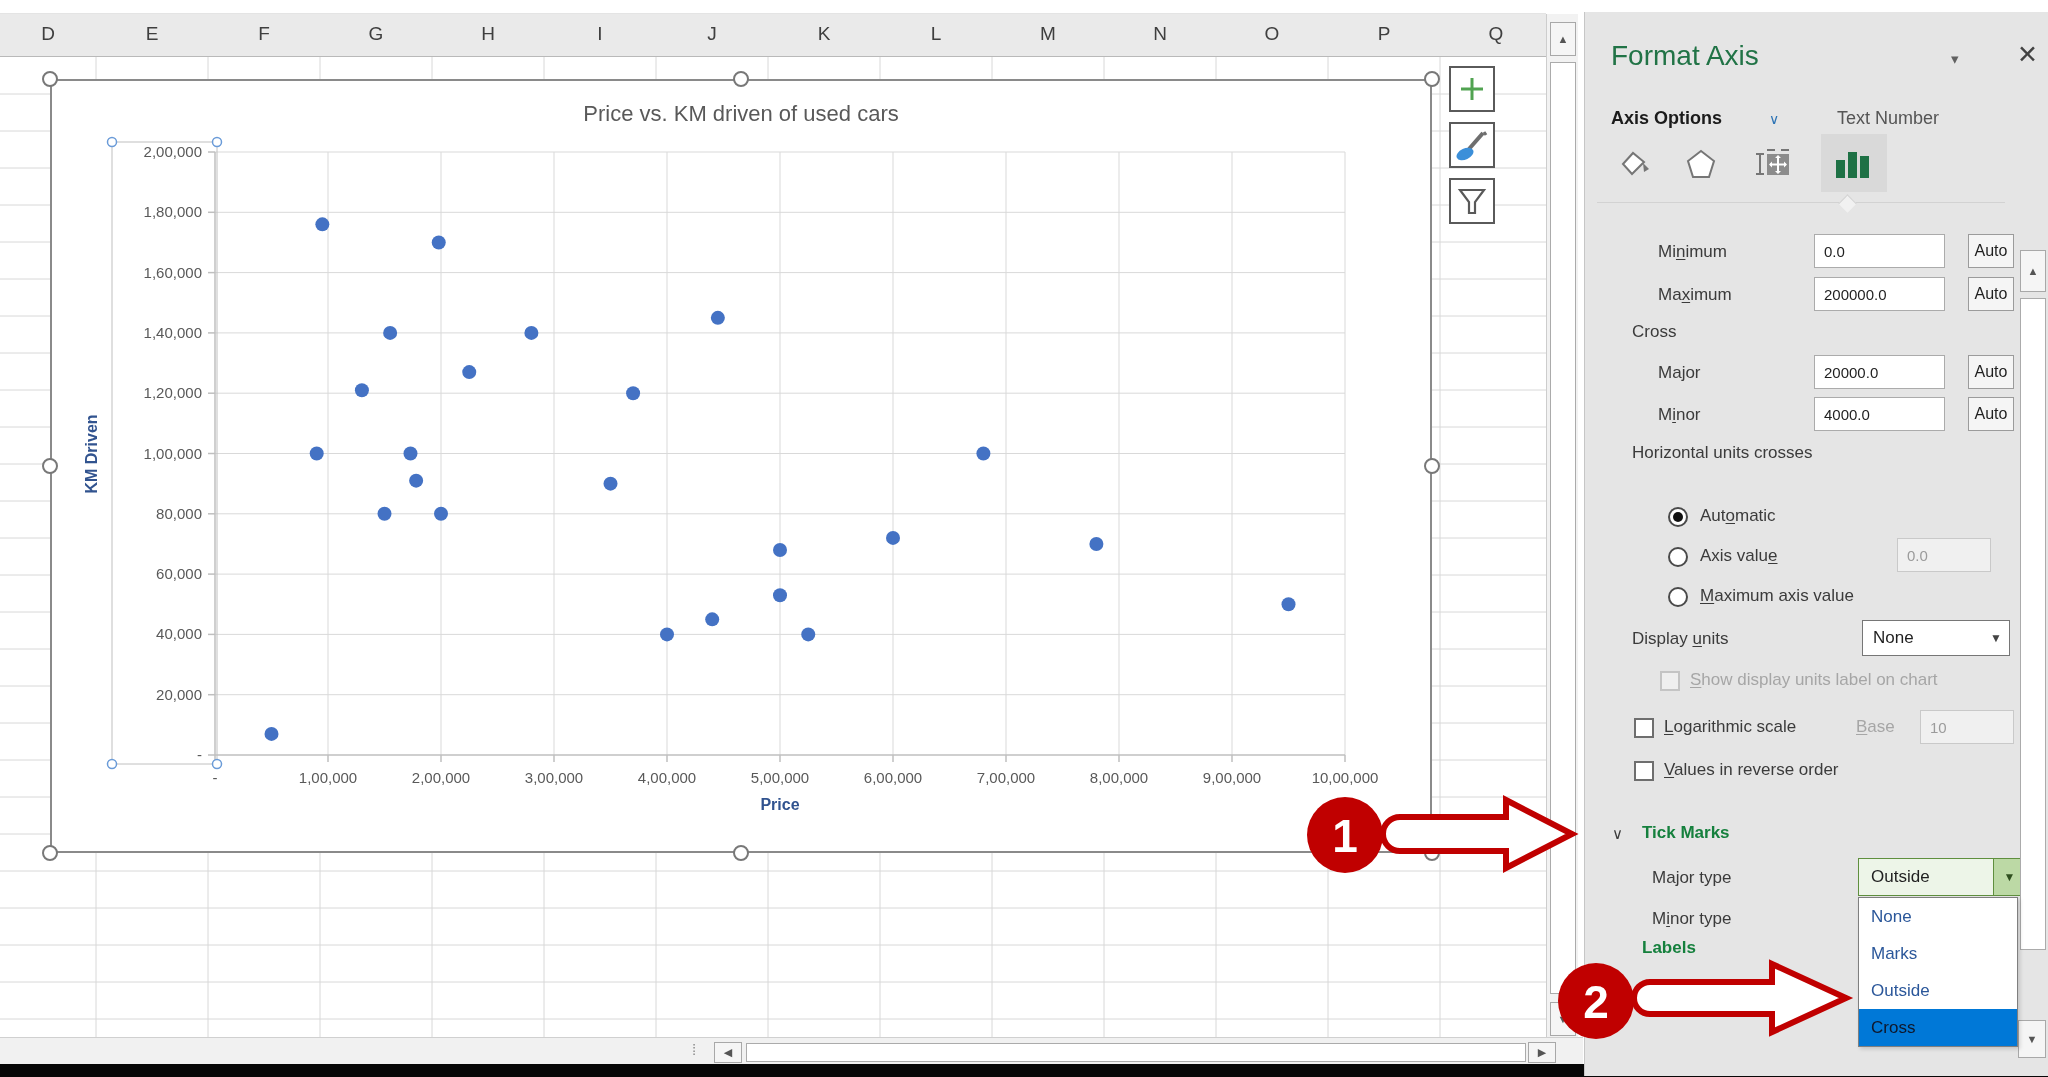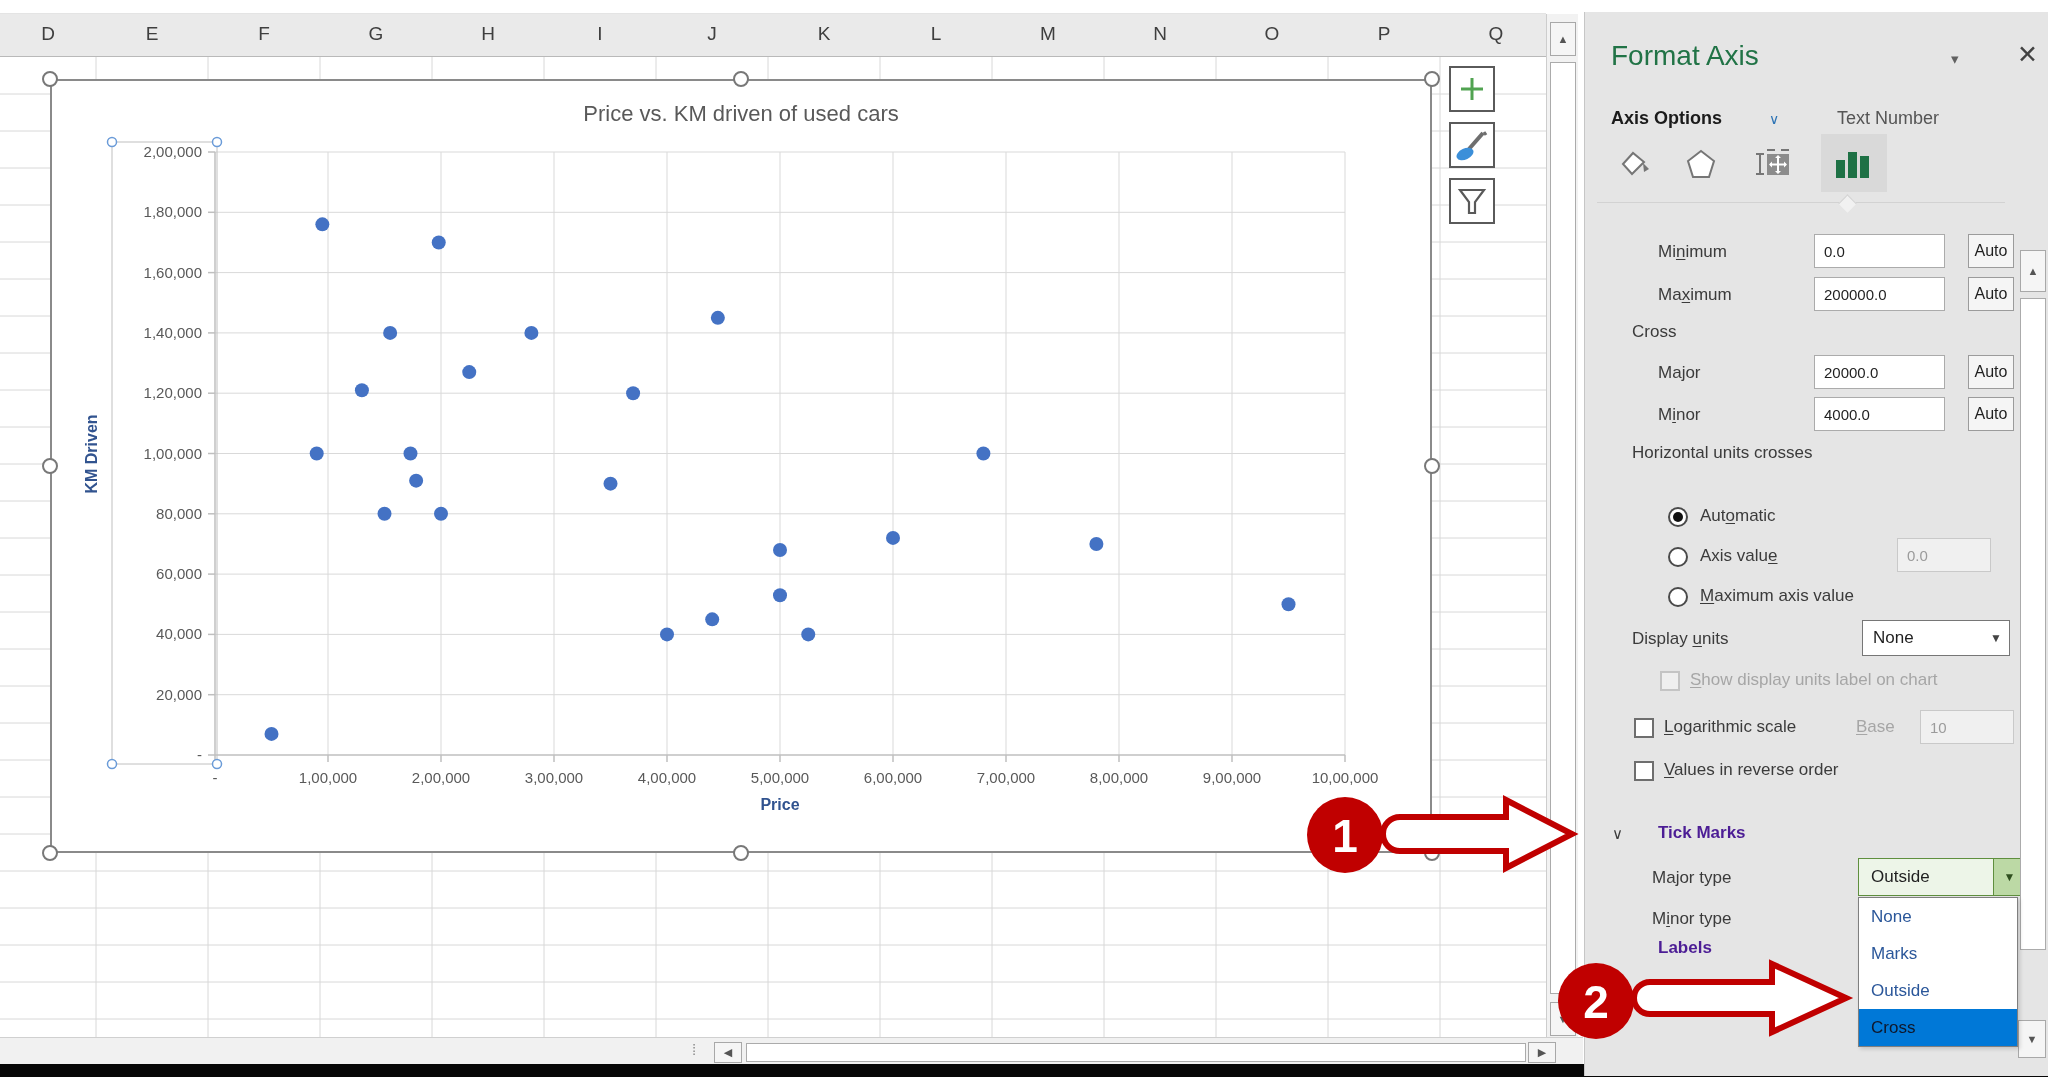--- a/index.html
+++ b/index.html
@@ -24,21 +24,21 @@
   #black-bar{left:0;top:1064px;width:2048px;height:13px;background:#070707;}
   
   #pane{left:1584px;top:12px;width:464px;height:1064px;background:#e5e5e5;border-left:1px solid #C6C6C6;box-sizing:border-box;}
   .pane-abs{position:absolute;}
   #pane-title{left:26px;top:28px;font-size:28px;color:#217346;}
   #pane-caret{left:366px;top:38px;font-size:15px;color:#616161;}
   #pane-close{left:432px;top:28px;font-size:25px;color:#424242;}
   .tab{font-size:18px;}
   .plabel{font-size:17px;color:#3B3B3B;white-space:nowrap;}
   .plabel u{text-underline-offset:2px;}
-  .pbold{font-size:17px;font-weight:bold;color:#4c1d95;margin-left:16px;}
+  .pbold{font-size:17px;font-weight:bold;color:#15803d;}
   .gray{color:#A6A6A6;}
   .inputbox{position:absolute;width:131px;height:34px;background:#fff;border:1px solid #ABABAB;
             box-sizing:border-box;font-family:"Liberation Sans",sans-serif;font-size:15px;color:#1F1F1F;padding:0 0 0 9px;}
   .inputbox:disabled,.inputbox.disabled{background:#F0F0F0;border-color:#C9C9C9;color:#9B9B9B;}
   .autobtn{position:absolute;width:46px;height:34px;background:#F5F5F5;border:1px solid #9B9B9B;
            box-sizing:border-box;font-size:16px;color:#1F1F1F;display:flex;align-items:center;justify-content:center;}
   .radio{position:absolute;width:20px;height:20px;border:2px solid #4A4A4A;border-radius:50%;
          background:#fff;box-sizing:border-box;}
   .radio.sel::after{content:"";position:absolute;left:3px;top:3px;width:10px;height:10px;border-radius:50%;background:#111;}
   .check{position:absolute;width:20px;height:20px;border:2px solid #6E6E6E;background:#fff;box-sizing:border-box;}

